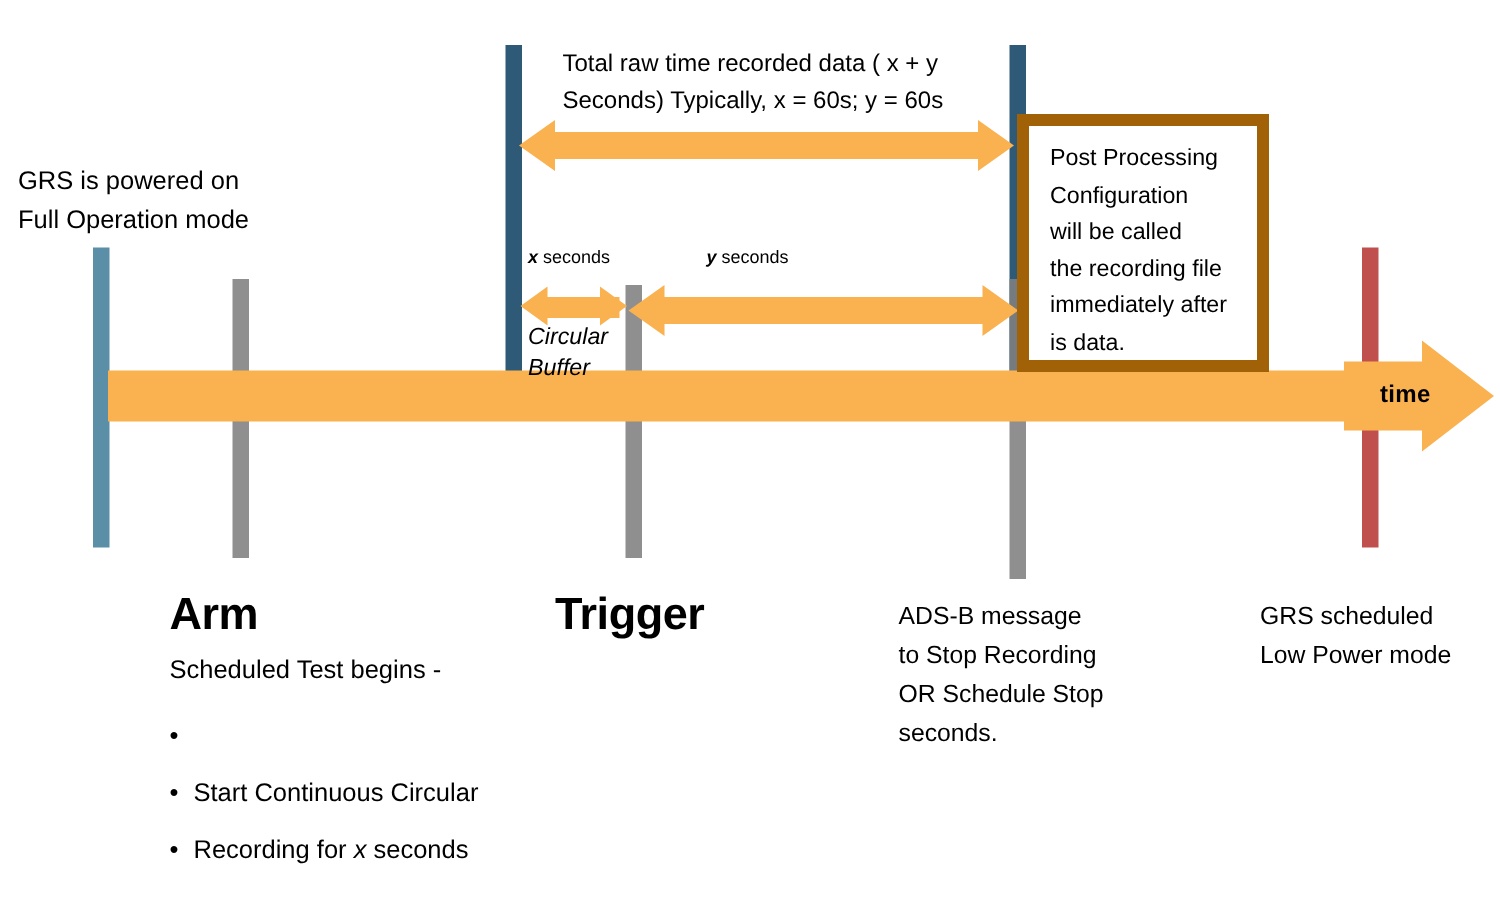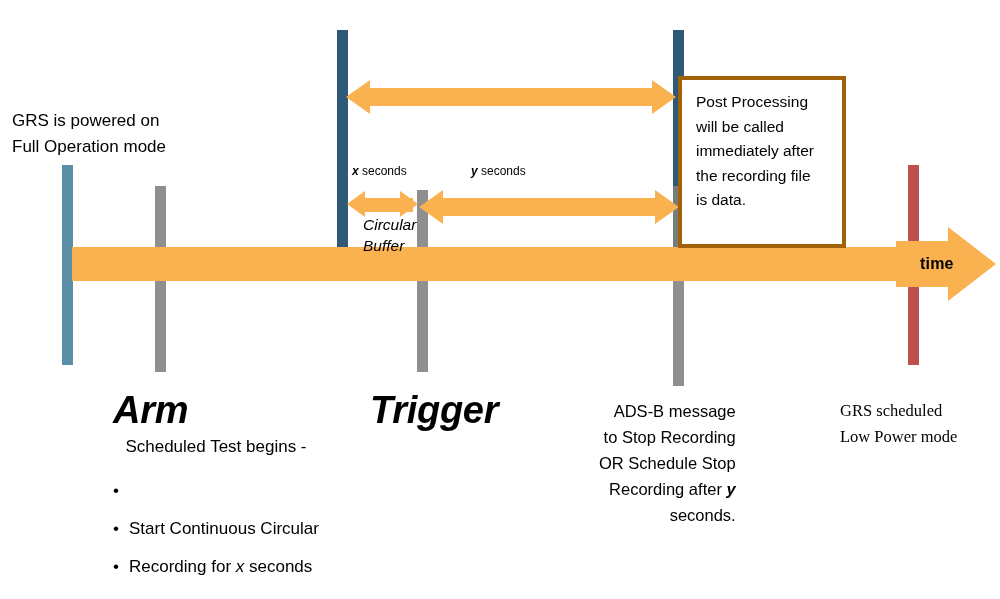--- a/index.html
+++ b/index.html
@@ -80,45 +80,44 @@
   }
   .arrow-head-right.small {
     border-top-width: 13px;
     border-bottom-width: 13px;
     border-left-width: 18px;
   }
 
   
   #post-processing-box {
     position: absolute;
-    border: 4px solid #a16207;
+    border: 8px solid #a16207;
     background: #ffffff;
     box-sizing: border-box;
     padding: 10px 12px 8px 14px;
   }
   #post-processing-box .line {
     font-size: 15.5px;
     line-height: 24.5px;
     color: #000000;
     white-space: nowrap;
   }
 
   
   .txt {
     position: absolute;
     color: #000000;
   }
   .txt .line { white-space: nowrap; }
 
   .hdr-big {
-    font-size: 38px;
+    font-size: 30px;
     font-weight: bold;
     line-height: 36px;
     letter-spacing: -.3px;
-    font-style: italic;
   }
   .body-txt {
     font-size: 17px;
     line-height: 26px;
   }
   .body-txt-sm {
     font-size: 16.5px;
     line-height: 26px;
   }
   .caption {
@@ -179,75 +178,79 @@
   <div class="arrow-head-right" style="left:652px; top:80px;"></div>
 
   <div class="arrow-head-left small" style="left:347px; top:191px;"></div>
   <div class="arrow-shaft" style="left:363px; top:198px; width:50px; height:14px;"></div>
   <div class="arrow-head-right small" style="left:400px; top:191px;"></div>
 
   <div class="arrow-head-left" style="left:419px; top:190px;"></div>
   <div class="arrow-shaft" style="left:441px; top:198px; width:216px; height:18px;"></div>
   <div class="arrow-head-right" style="left:655px; top:190px;"></div>
 
+  <div class="txt caption" style="left:375px; top:30px;">
+    <div class="line">Total raw time recorded data ( x + y</div>
+    <div class="line">Seconds) Typically, x = 60s; y = 60s</div>
+  </div>
 
   <div class="txt body-txt" style="left:12px; top:108px;">
     <div class="line">GRS  is  powered  on</div>
     <div class="line">Full Operation mode</div>
   </div>
 
   <div class="txt label-seconds" style="left:352px; top:160px;">
     <span class="bi">x</span><span> seconds</span>
   </div>
 
   <div class="txt label-seconds" style="left:471px; top:160px;">
     <span class="bi">y</span><span> seconds</span>
   </div>
 
-  <div class="txt circ-buffer" style="left:352px; top:214px;margin-left:11px;">
+  <div class="txt circ-buffer" style="left:352px; top:214px;">
     <div class="line">Circular</div>
     <div class="line">Buffer</div>
   </div>
 
   <div id="post-processing-box" style="left:678px; top:76px; width:168px; height:172px;">
     <div class="line">Post Processing</div>
+    <div class="line">Configuration</div>
     <div class="line">will be called</div>
+    <div class="line">the recording file</div>
     <div class="line">immediately after</div>
-    <div class="line">the recording file</div>
     <div class="line">is data.</div>
   </div>
 
   <div class="txt" style="left:113px; top:392px;">
     <div class="hdr-big">Arm</div>
-    <div class="body-txt" style="margin-top:6px;text-align:center;">Scheduled Test begins -</div>
+    <div class="body-txt" style="margin-top:6px;">Scheduled Test begins -</div>
     <div style="margin-top:12px;">
       <div class="bullet-row">
         <span class="bullet-dot">•</span>
       </div>
       <div class="bullet-row">
         <span class="bullet-dot">•</span>
         <span><span>Start Continuous Circular</span></span>
       </div>
       <div class="bullet-row">
         <span class="bullet-dot">•</span>
         <span><span>Recording for </span><span class="italic">x</span><span> seconds</span></span>
       </div>
     </div>
   </div>
 
   <div class="txt" style="left:370px; top:392px;text-align:center;">
     <div class="hdr-big">Trigger</div>
   </div>
 
-  <div class="txt body-txt-sm" style="left:599px; top:398px;text-align:right;">
+  <div class="txt body-txt-sm" style="left:599px; top:398px;">
     <div class="line">ADS-B message</div>
     <div class="line">to Stop Recording</div>
     <div class="line">OR Schedule Stop</div>
-    <div class="line"><span>Recording after </span><span class="bi">y</span></div>
     <div class="line">seconds.</div>
   </div>
 
-  <div class="txt body-txt-sm" style="left:840px; top:398px;font-family:Liberation Serif, serif;">
+  <div class="txt body-txt-sm" style="left:840px; top:398px;">
     <div class="line">GRS scheduled</div>
     <div class="line">Low Power mode</div>
   </div>
 
 </div>
 
 </body></html>

